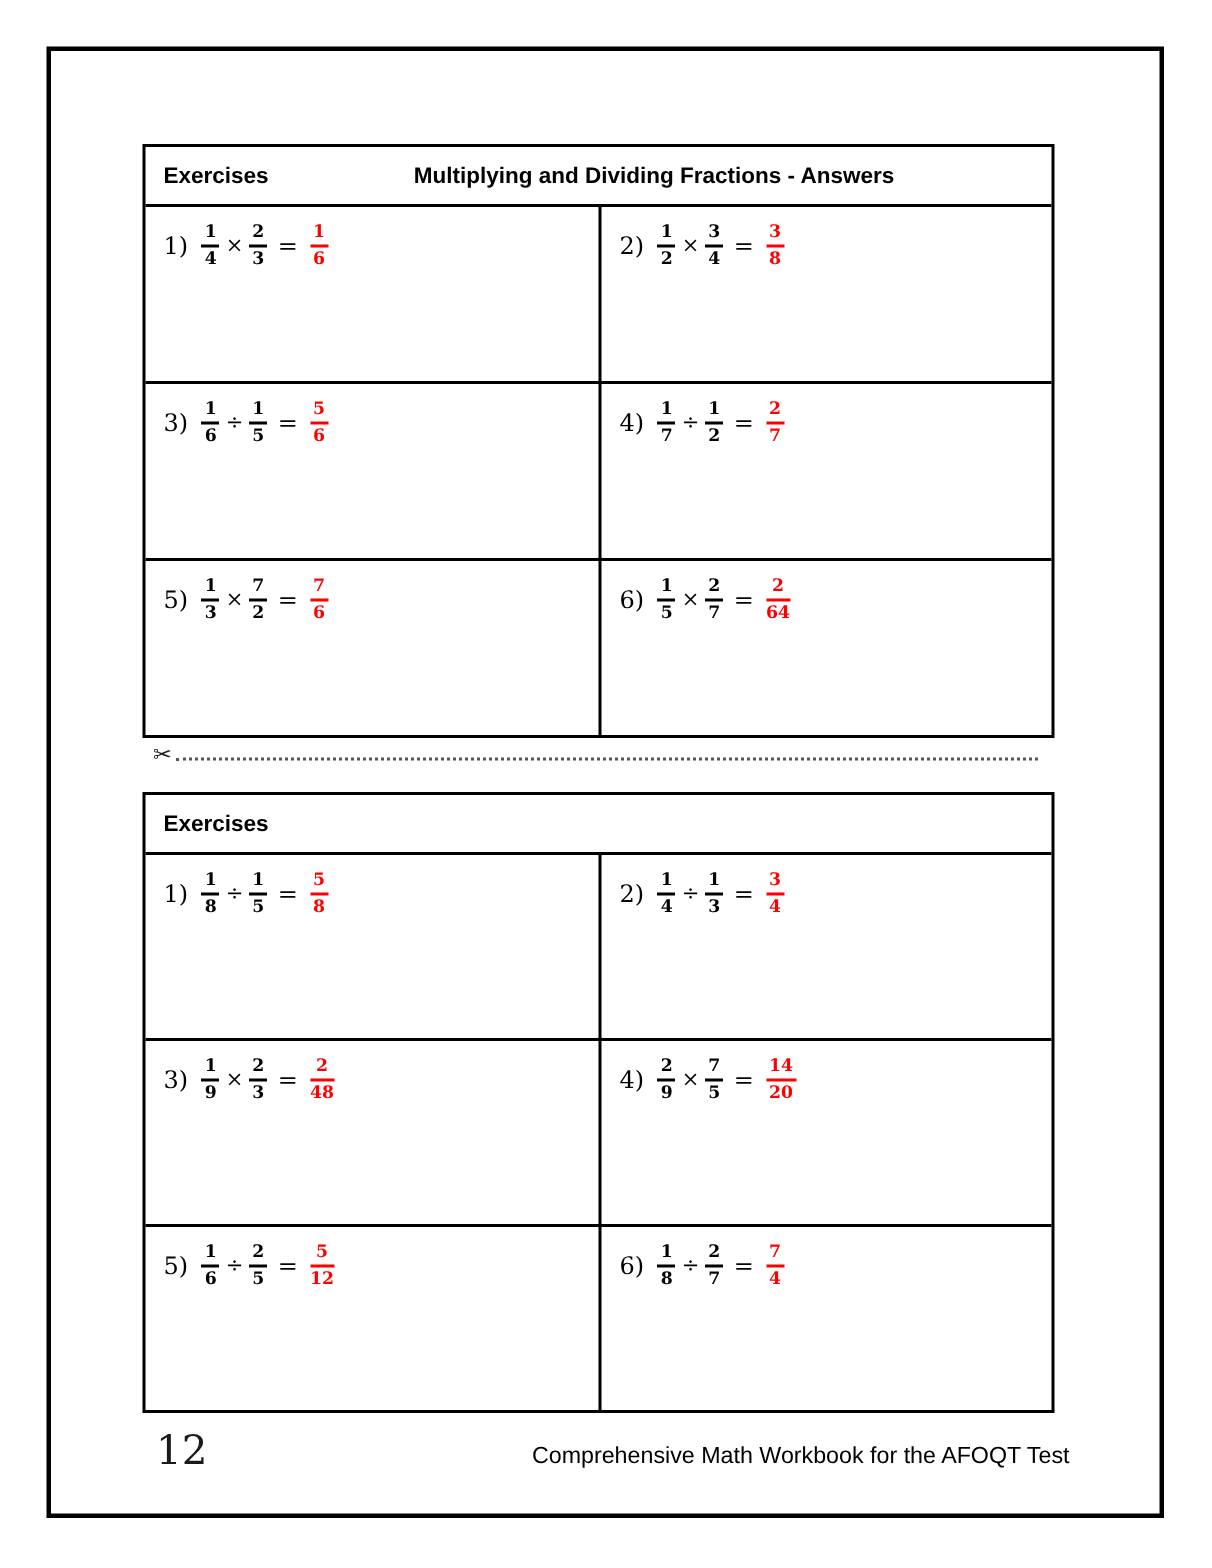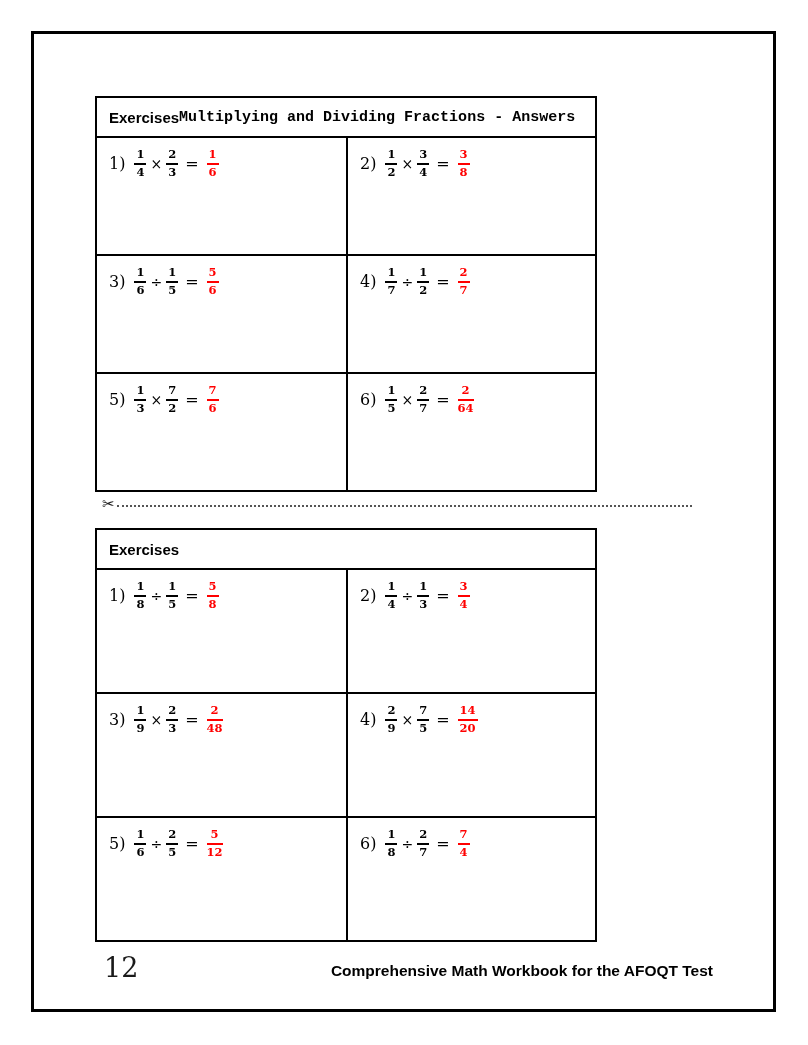--- a/index.html
+++ b/index.html
@@ -14,36 +14,36 @@
 
   .page-border {
     position: absolute; left: 31px; top: 31px;
     width: 745px; height: 981px;
     border: 3px solid #000;
     box-sizing: border-box;
     background: #fff;
   }
 
   .extable {
-    position: absolute; left: 95px; width: 502px;
+    position: absolute; left: 95px; width: 608px;
     border: 2px solid #000; box-sizing: border-box;
     background: #fff;
   }
   #answers-table { top: 96px; }
   #exercises-table { top: 528px; }
 
   .thead {
     display: flex; align-items: center;
     height: 38px;
     border-bottom: 2px solid #000;
     font-weight: bold; font-size: 15px;
     font-family: "Liberation Sans", sans-serif;
   }
   .hleft { padding-left: 12px; white-space: nowrap; }
-  .htitle { flex: 1; padding-right: 8px; font-family: Liberation Mono, monospace; }
+  .htitle { flex: 1; text-align: center; padding-right: 8px; }
 
   .trow { display: flex; }
   .trow + .trow { border-top: 2px solid #000; }
   #answers-table .trow { height: 116px; }
   #exercises-table .trow { height: 122px; }
 
   .cell { width: 50%; box-sizing: border-box; padding: 10px 0 0 12px; }
   .cell + .cell { border-left: 2px solid #000; }
 
   .equation { display: flex; align-items: center; }
@@ -74,21 +74,21 @@
   .scissors { font-size: 15px; color: #222; margin-right: 2px; line-height: 1; }
   .dots { flex: 1; height: 0; border-bottom: 2px dotted #555; transform: translateY(3px); }
 
   .pagenum {
     position: absolute; left: 104px; top: 952px;
     font-family: "DejaVu Serif", serif;
     font-size: 27px; color: #1a1a1a;
   }
   .footer-title {
     position: absolute; right: 95px; top: 962px;
-    font-weight: bold; font-size: 15.5px;
+    font-weight: normal; font-size: 15.5px;
     font-family: "Liberation Sans", sans-serif;
   }
 </style>
 </head>
 <body>
 
 <div class="stage">
   <div class="page-border"></div>
 
   <div class="extable" id="answers-table">

